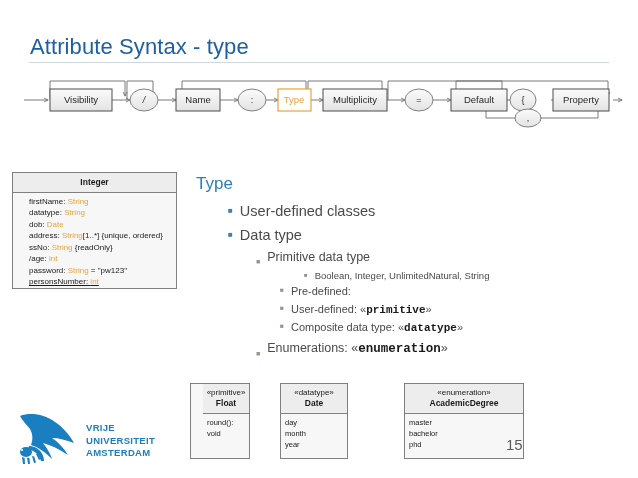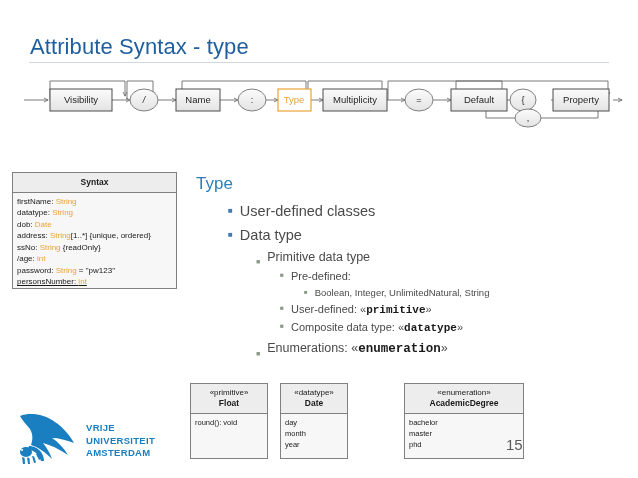--- a/index.html
+++ b/index.html
@@ -78,21 +78,21 @@
     display: block;
     font-weight: normal;
     font-size: 8px;
   }
   .class-box .cb-body {
     padding: 3px 4px 4px 4px;
     font-size: 8px;
     line-height: 1.42;
     color: #1a1a1a;
   }
-  .attr-line { white-space: nowrap; }
+  .attr-line { white-space: nowrap; margin-left: 12px; }
   .attr-line.static { text-decoration: underline; }
   .type { color: #e8a33d; }
 
   #person-box {
     left: 12px;
     top: 172px;
     width: 165px;
     height: 117px;
   }
   #person-box .cb-body { font-size: 8px; line-height: 1.44; }
@@ -134,21 +134,21 @@
   .lvl4 .marker { font-size: 6px; color: #8a9a86; position: relative; top: -2px; }
 
   .stereotype-mono {
     font-family: "Liberation Mono", monospace;
     font-weight: bold;
     color: #1a1a1a;
   }
   .guil { color: #4a4a4a; }
 
   
-  #float-box      { left: 190px; top: 383px; width: 78px;  height: 76px; }
+  #float-box      { left: 190px; top: 383px; width: 60px;  height: 76px; padding-left: 12px; }
   #date-box       { left: 280px; top: 383px; width: 68px;  height: 76px; }
   #enumeration-box{ left: 364px; top: 383px; width: 120px; height: 76px; margin-left: 40px; }
   #float-box .cb-body,
   #date-box .cb-body,
   #enumeration-box .cb-body { font-size: 7.5px; line-height: 1.5; }
 
   
   .vu-logo {
     position: absolute;
     left: 14px;
@@ -271,21 +271,21 @@
 
 <div style="position:absolute; left:20px; top:72px; width:606px; height:62px; pointer-events:none;">
   <svg width="606" height="62" viewBox="0 0 606 62" xmlns="http://www.w3.org/2000/svg">
     <g>
       <ellipse cx="562" cy="28" rx="0" ry="0"></ellipse>
     </g>
   </svg>
 </div>
 
 <div class="class-box" id="person-box">
-  <div class="cb-header">Syntax</div>
+  <div class="cb-header">Integer</div>
   <div class="cb-body">
     <div class="attr-line">
       <span>firstName: </span><span class="type">String</span><span></span>
     </div>
     <div class="attr-line">
       <span>datatype: </span><span class="type">String</span><span></span>
     </div>
     <div class="attr-line">
       <span>dob: </span><span class="type">Date</span><span></span>
     </div>
@@ -319,28 +319,28 @@
   <div class="bullet lvl1">
     <span class="marker">■</span>
     <span class="btext">Data type</span>
   </div>
 
   <div class="bullet lvl2">
     <span class="marker">■</span>
     <span class="btext">Primitive data type</span>
   </div>
 
+  <div class="bullet lvl4">
+    <span class="marker">■</span>
+    <span class="btext">Boolean, Integer, UnlimitedNatural, String</span>
+  </div>
+
   <div class="bullet lvl3">
     <span class="marker">■</span>
     <span class="btext">Pre-defined:</span>
-  </div>
-
-  <div class="bullet lvl4">
-    <span class="marker">■</span>
-    <span class="btext">Boolean, Integer, UnlimitedNatural, String</span>
   </div>
 
   <div class="bullet lvl3">
     <span class="marker">■</span>
     <span class="btext"><span>User-defined: </span><span class="guil">«</span><span class="stereotype-mono">primitive</span><span class="guil">»</span></span>
   </div>
 
   <div class="bullet lvl3">
     <span class="marker">■</span>
     <span class="btext"><span>Composite data type: </span><span class="guil">«</span><span class="stereotype-mono">datatype</span><span class="guil">»</span></span>
@@ -374,22 +374,22 @@
     <div>year</div>
   </div>
 </div>
 
 <div class="class-box" id="enumeration-box">
   <div class="cb-header">
     <span class="stereo">«enumeration»</span>
     <span>AcademicDegree</span>
   </div>
   <div class="cb-body">
+    <div>master</div>
     <div>bachelor</div>
-    <div>master</div>
     <div>phd</div>
   </div>
 </div>
 
 <div class="vu-logo">
   <svg width="70" height="58" viewBox="0 0 70 58" xmlns="http://www.w3.org/2000/svg">
     <g fill="#1a7fc1">
       <path d="M6,6 C16,2 30,4 41,12 C50,18 56,26 60,33 C52,30 45,28 38,28 C44,32 50,38 54,45
                C45,39 37,35 29,33 C33,38 36,43 38,49 C31,42 24,37 17,35
                C19,30 19,24 16,19 C12,14 8,10 6,6 Z"></path>

